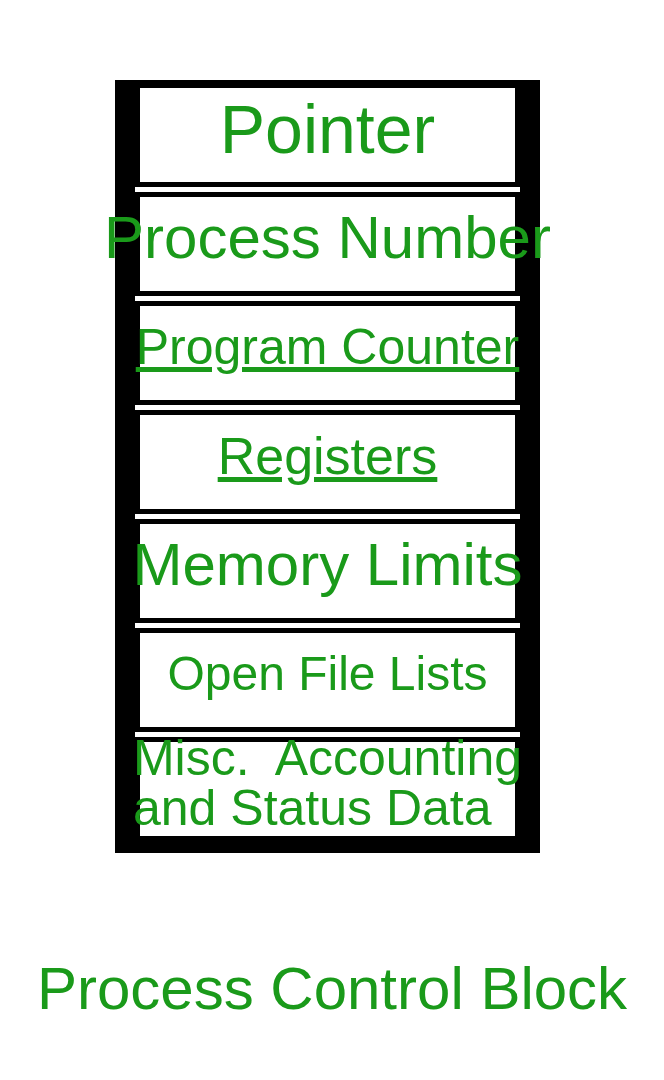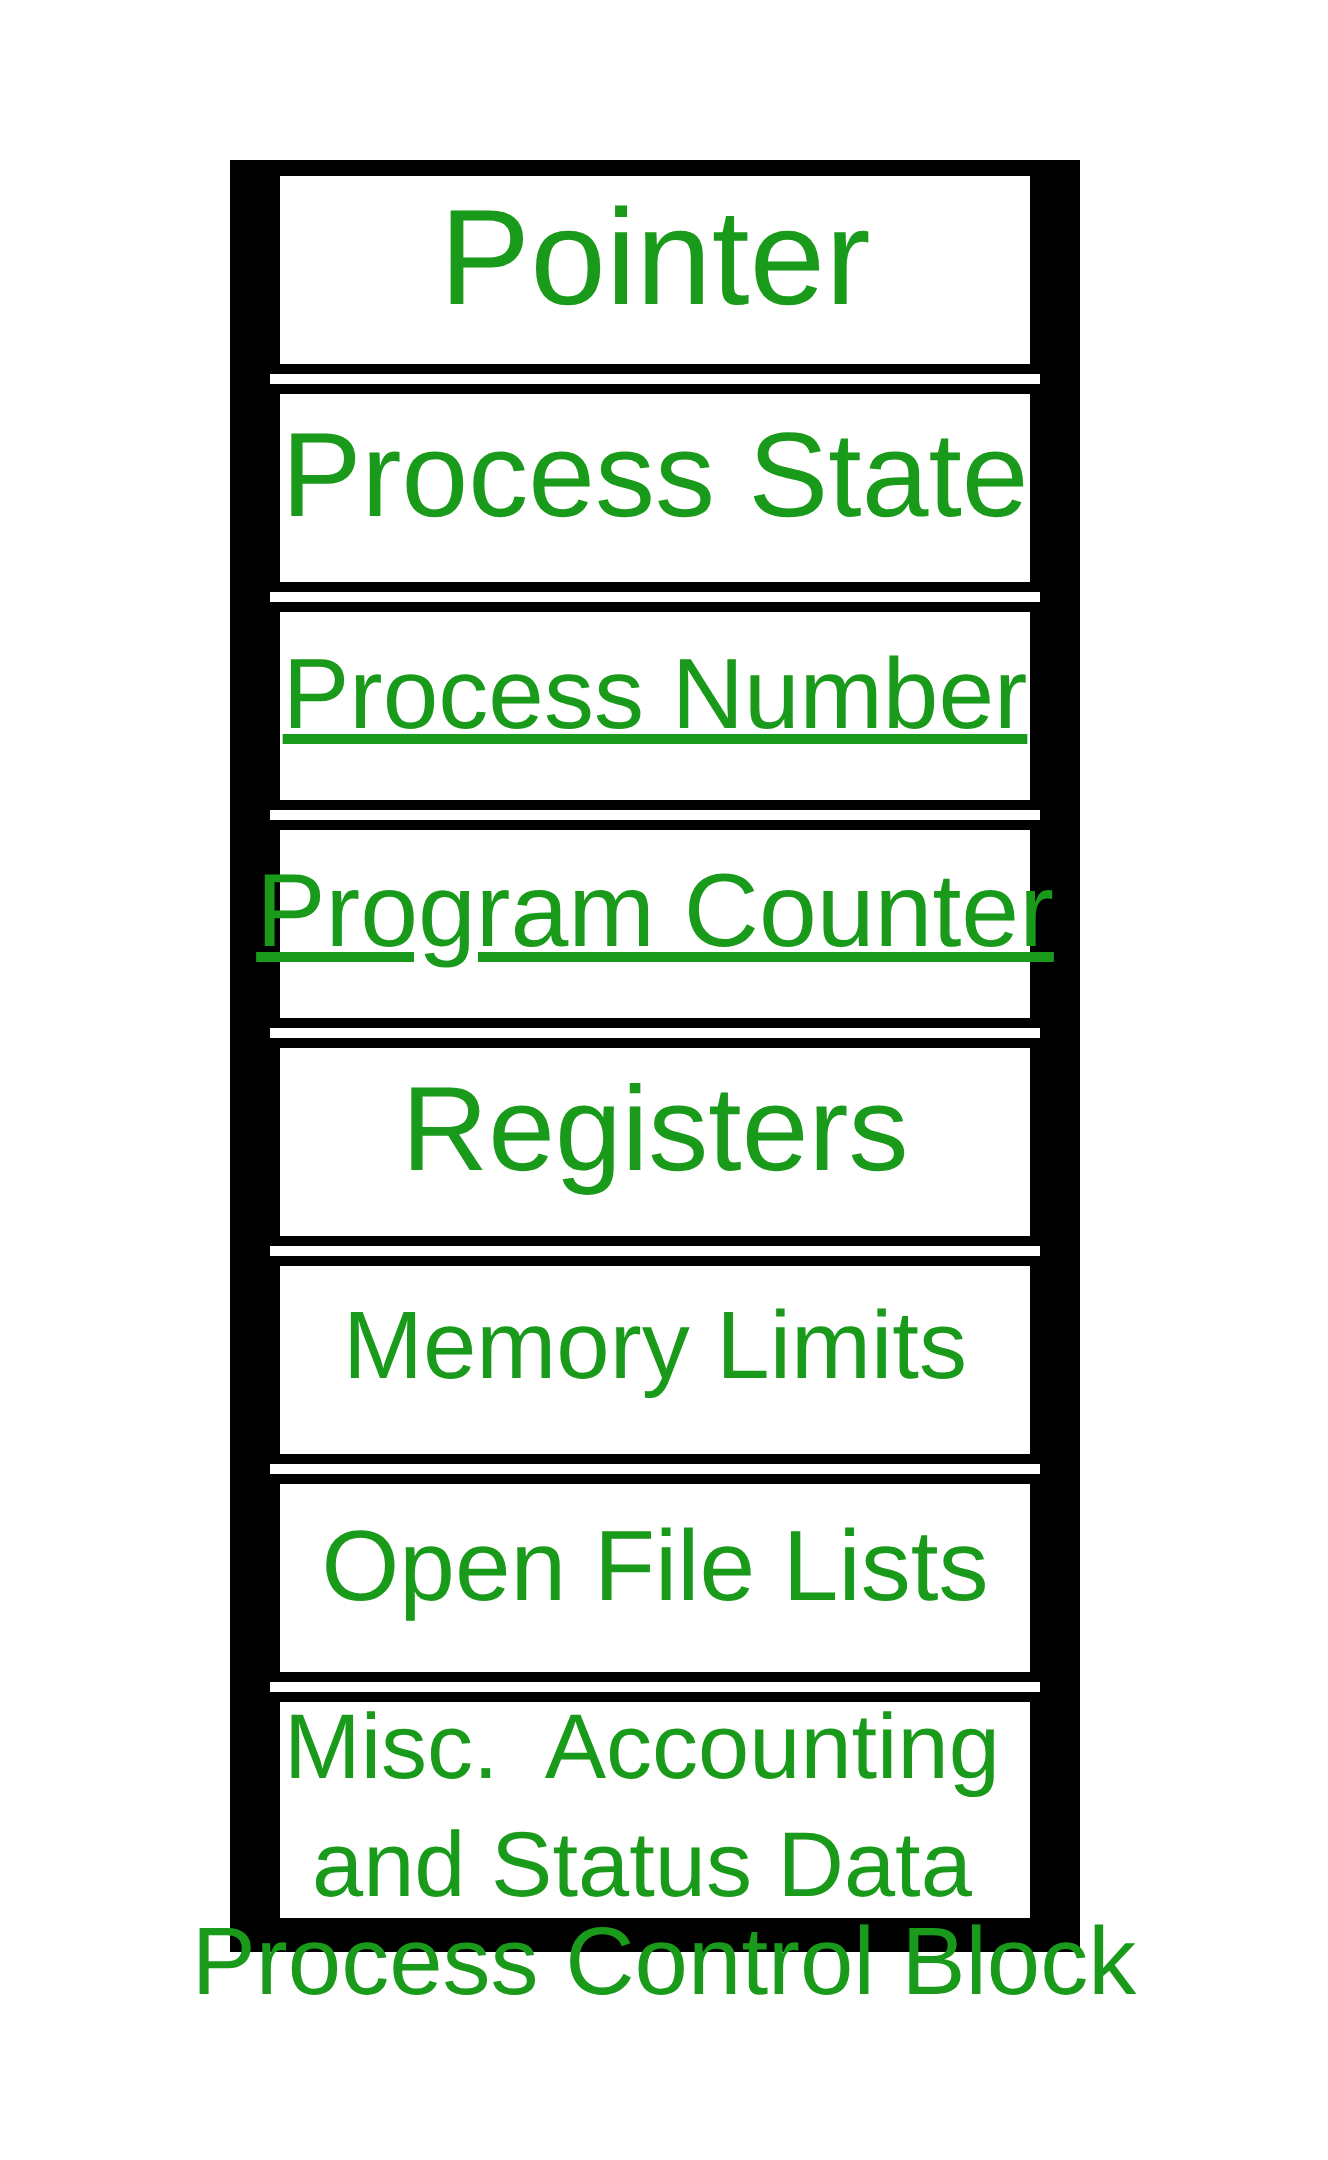--- a/index.html
+++ b/index.html
@@ -63,36 +63,33 @@
     line-height: 1.28;
     white-space: pre-wrap;
     text-align: center;
   }
   #caption {
     position: absolute;
     top: 956px;
     left: 0;
     width: 664px;
     text-align: center;
-    font-size: 48px;
+    font-size: 60px;
     line-height: 1.1;
     color: #1a9a1a;
     white-space: pre;
   }
 </style>
 </head>
 <body>
 
 <div id="stage">
   <div id="pcb">
     <div class="cell">
       <span class="label">Pointer</span>
-    </div>
-    <div class="cell">
-      <span class="label">Process State</span>
     </div>
     <div class="cell">
       <span class="label">Process Number</span>
     </div>
     <div class="cell">
       <span class="label">Program Counter</span>
     </div>
     <div class="cell">
       <span class="label">Registers</span>
     </div>

